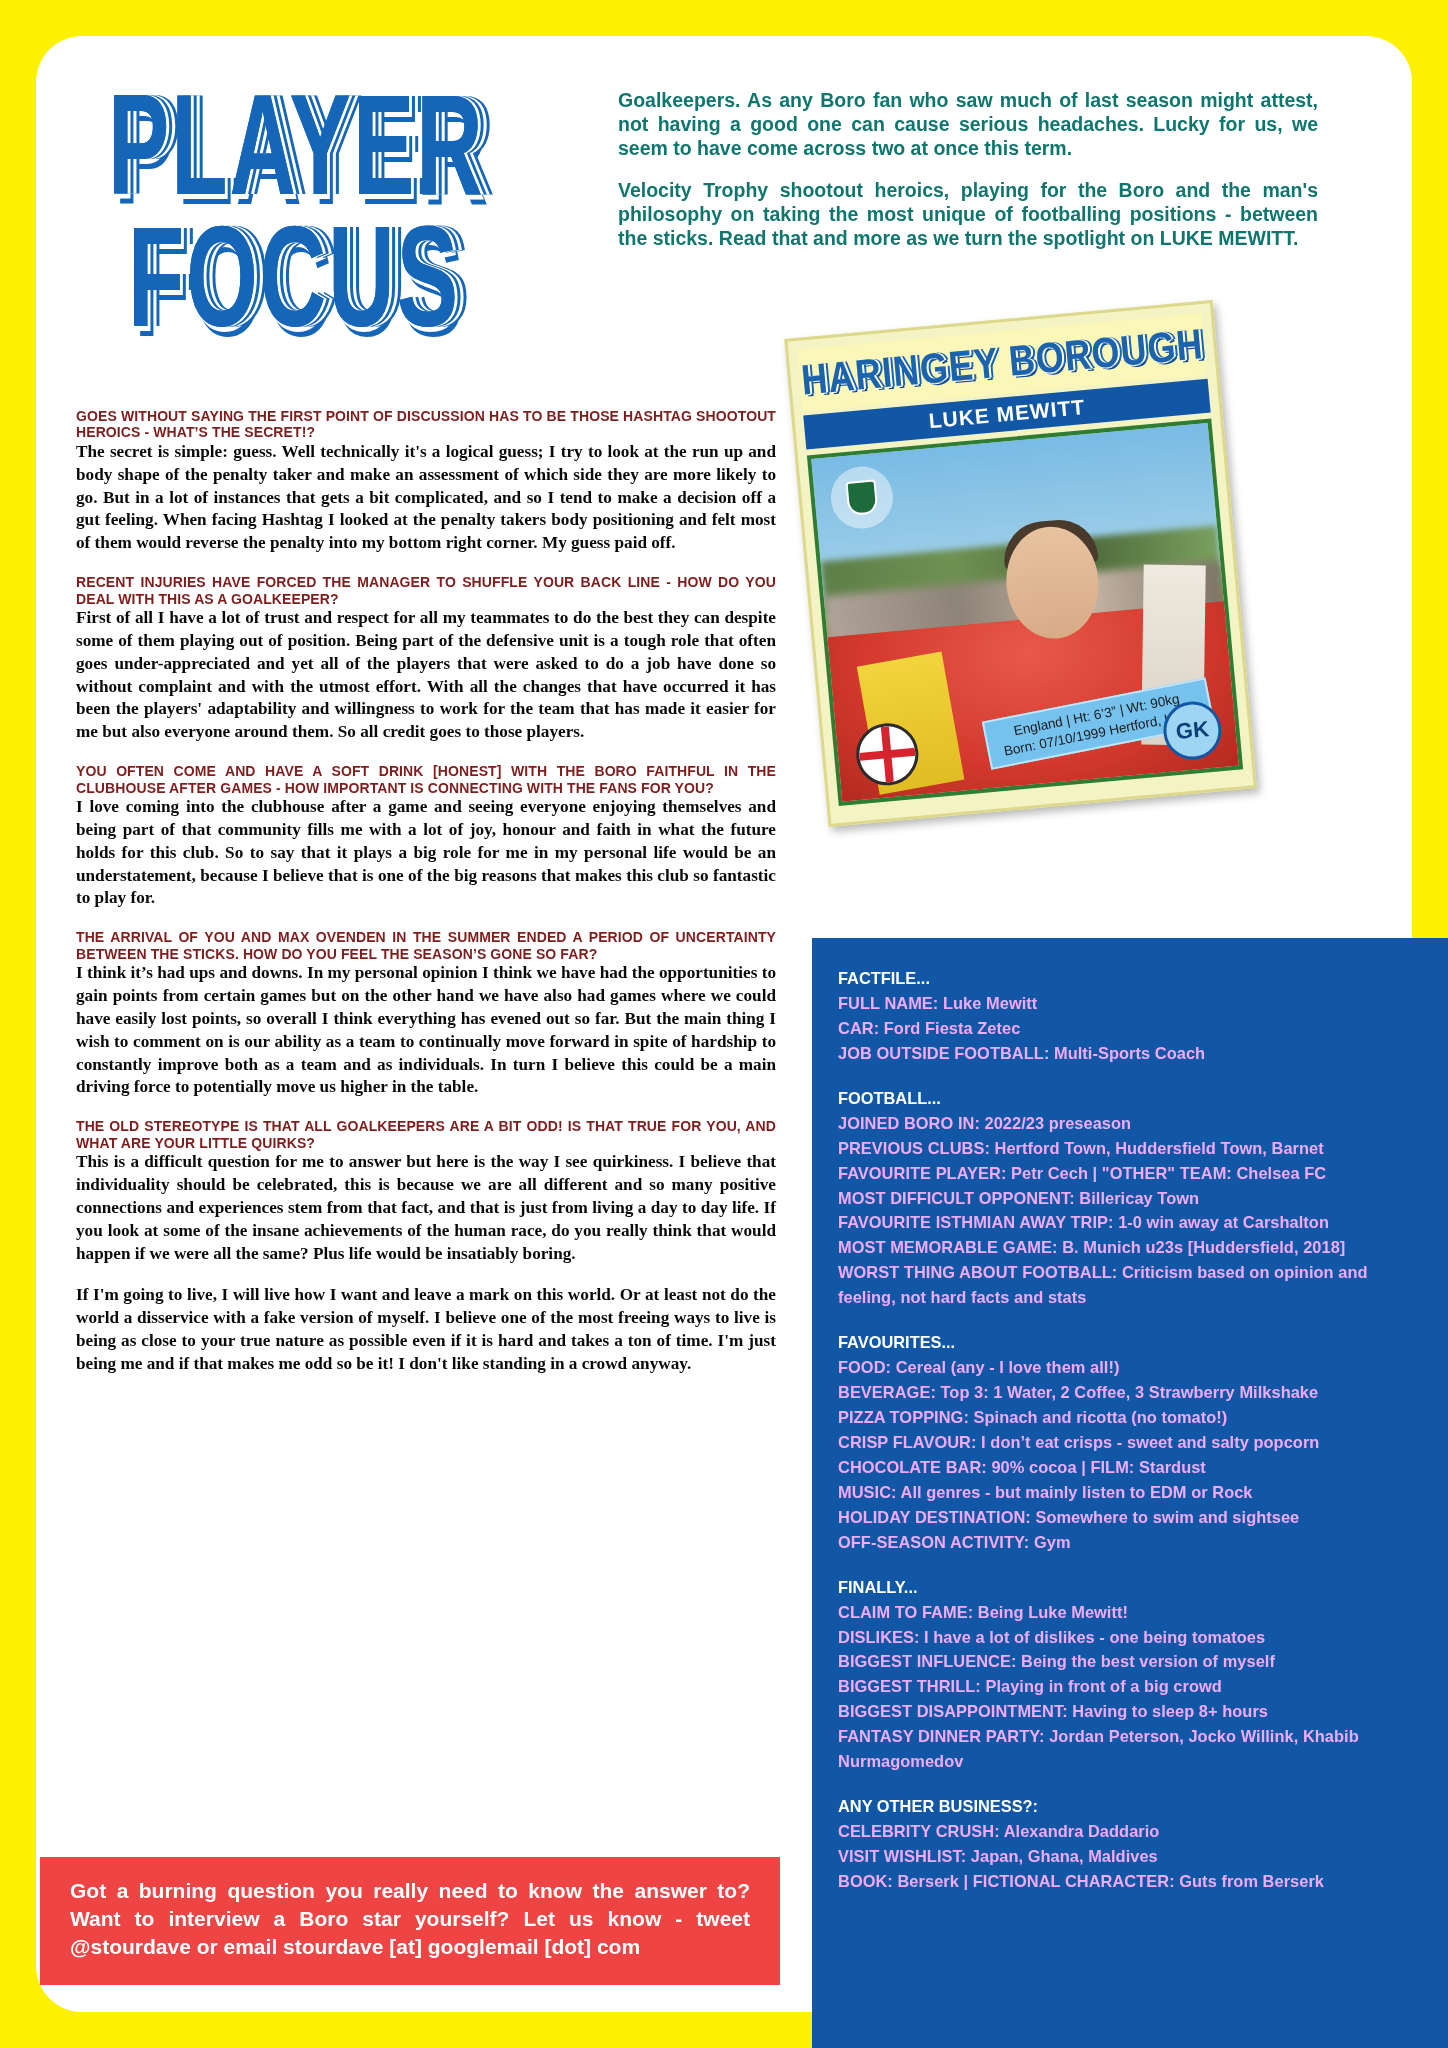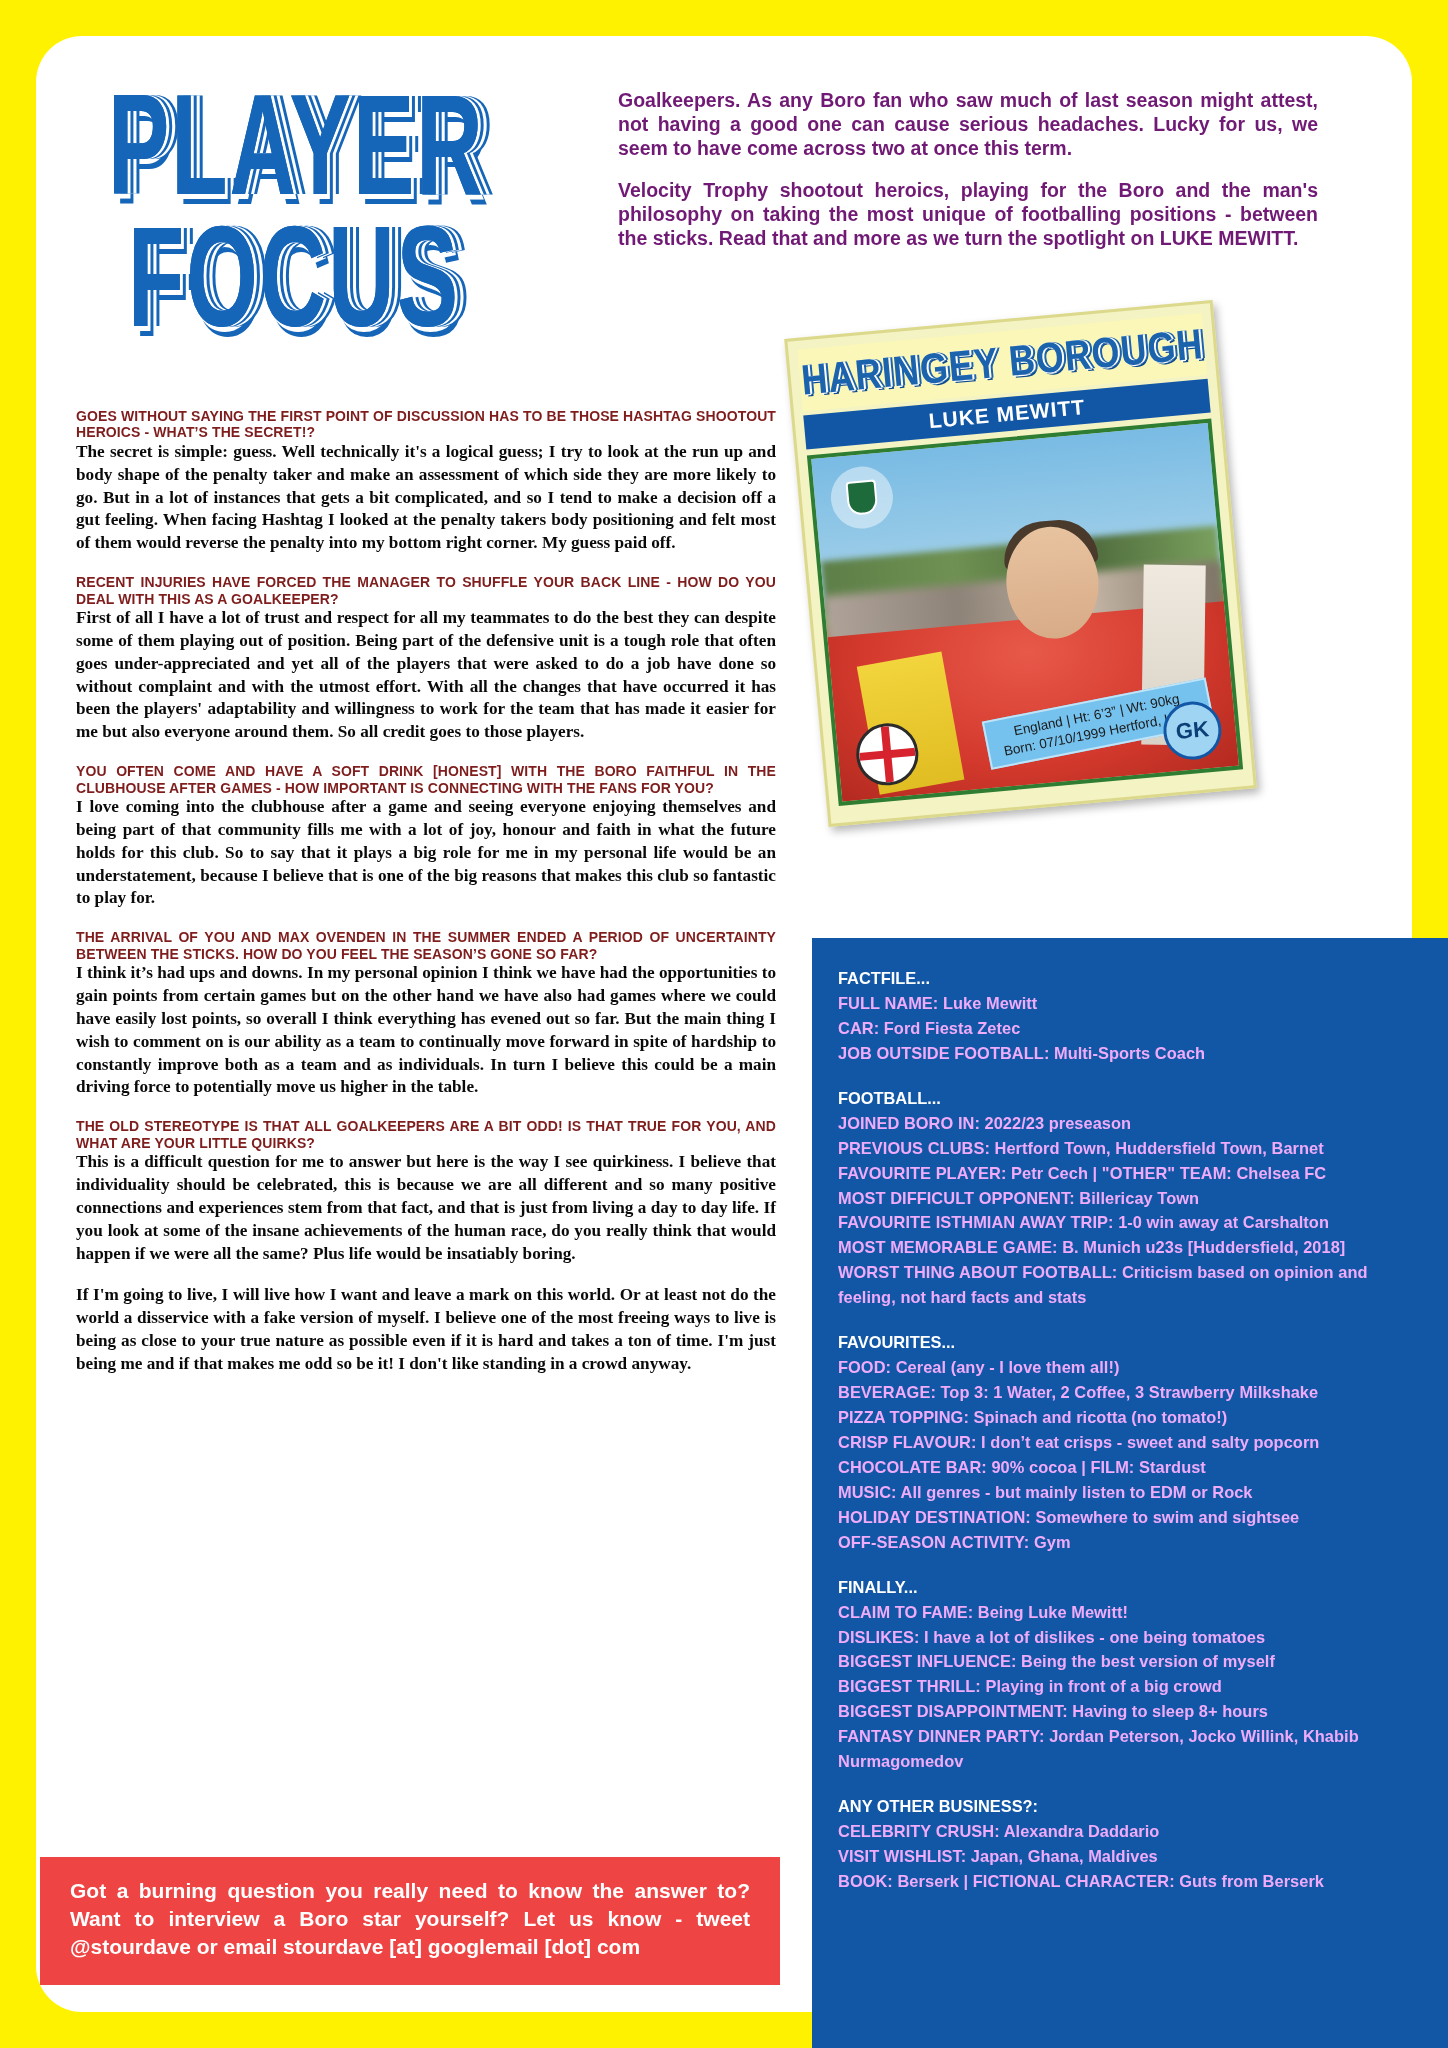--- a/index.html
+++ b/index.html
@@ -51,21 +51,21 @@
   
   #intro {
     position: absolute;
     left: 618px; top: 88px;
     width: 700px;
   }
   #intro p {
     font-size: 19.5px;
     line-height: 1.24;
     font-weight: bold;
-    color: #701a75;
+    color: #0f766e;
     text-align: justify;
     margin-bottom: 17px;
   }
 
   
   #article {
     position: absolute;
     left: 76px; top: 408px;
     width: 700px;
   }

